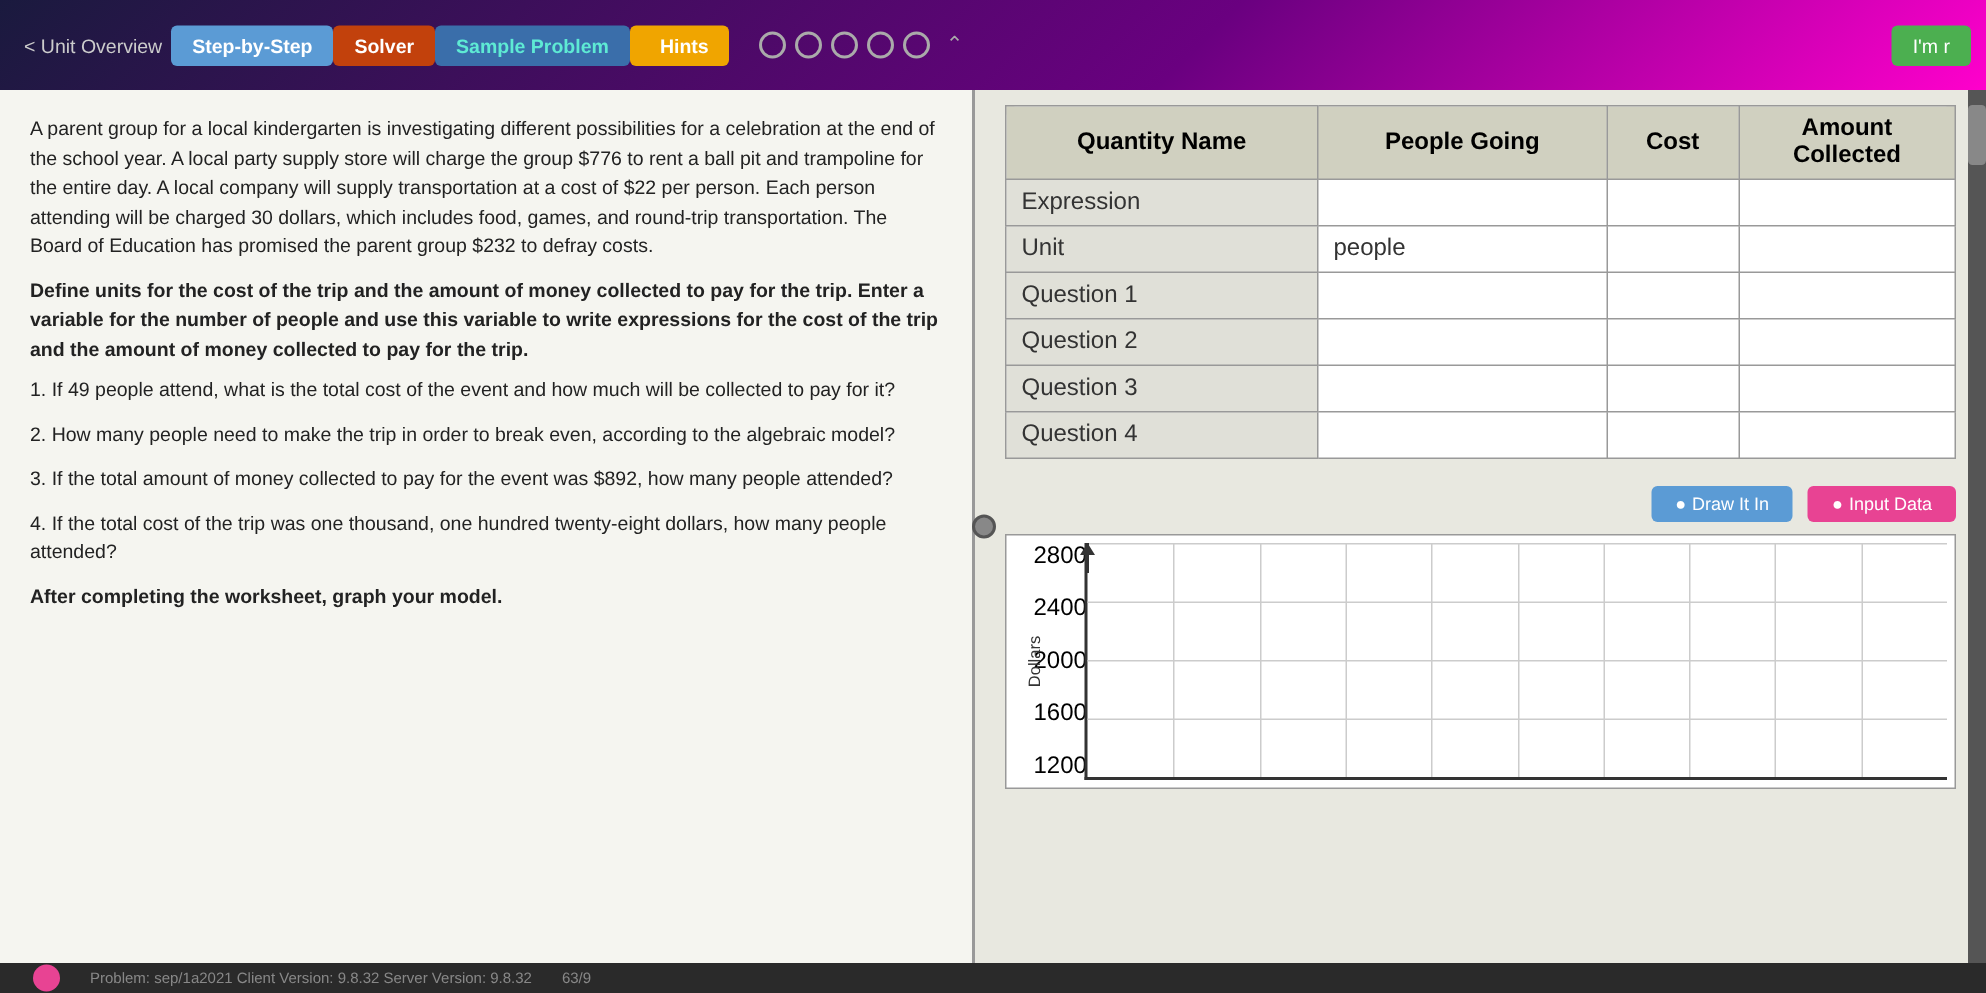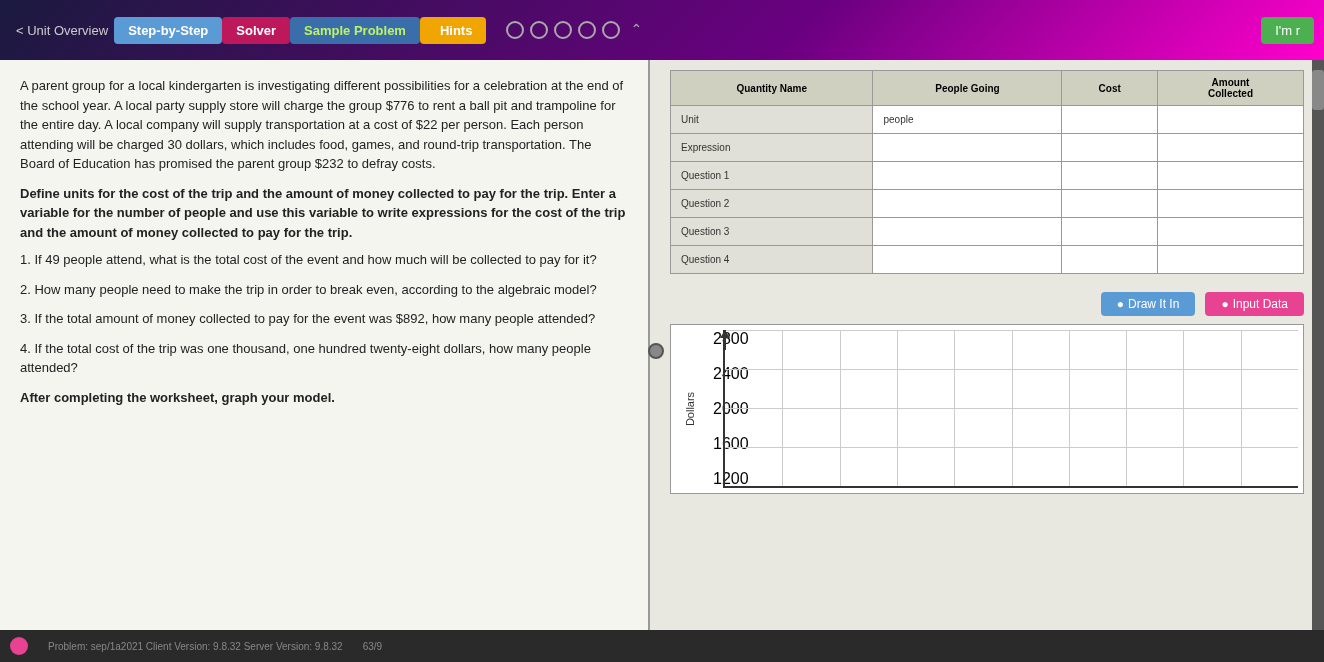--- a/index.html
+++ b/index.html
@@ -43,22 +43,22 @@
     .nav-btn {
       padding: 6px 14px;
       border-radius: 4px;
       border: none;
       font-size: 13px;
       cursor: pointer;
       font-weight: bold;
     }
 
     .btn-step { background: #5b9bd5; color: white; }
-    .btn-solver { background: #be185d; color: white; }
-    .btn-sample { background: #3a6eaa; color: #bef264; }
+    .btn-solver { background: #c2410c; color: white; }
+    .btn-sample { background: #3a6eaa; color: #5eead4; }
     .btn-hints { background: #f0a500; color: white; padding-left: 20px; }
     .btn-im {
       margin-left: auto;
       background: #4caf50;
       color: white;
       padding: 6px 14px;
       border-radius: 4px;
       border: none;
       font-size: 13px;
       cursor: pointer;
@@ -112,21 +112,21 @@
 
     
     .table-section {
       padding: 10px 20px;
     }
 
     .data-table {
       width: 100%;
       border-collapse: collapse;
       background: white;
-      font-size: 10px;
+      font-size: 16px;
       border-radius: 11px;
     }
 
     .data-table th {
       background: #d0d0c0;
       border: 1px solid #999;
       padding: 6px 10px;
       text-align: center;
       font-weight: bold;
     }
@@ -186,25 +186,25 @@
       width: 100%;
       height: 170px;
       position: relative;
       overflow: hidden;
     }
 
     
     .status-bar {
       position: absolute;
       bottom: 0; left: 0; right: 0;
-      height: 32px;
+      height: 20px;
       background: #2a2a2a;
       display: flex;
       align-items: center;
-      padding: 0 10px;
+      padding: 0 22px;
       gap: 20px;
     }
 
     .status-text {
       font-size: 10px;
       color: #888;
     }
 
     .status-indicator {
       width: 18px; height: 18px;
@@ -287,28 +287,28 @@
         <thead>
           <tr>
             <th>Quantity Name</th>
             <th>People Going</th>
             <th>Cost</th>
             <th>Amount<br>Collected</th>
           </tr>
         </thead>
         <tbody>
           <tr>
+            <td class="row-label">Expression</td>
+            <td></td>
+            <td></td>
+            <td></td>
+          </tr>
+          <tr>
             <td class="row-label">Unit</td>
             <td class="filled-cell">people</td>
-            <td></td>
-            <td></td>
-          </tr>
-          <tr>
-            <td class="row-label">Expression</td>
-            <td></td>
             <td></td>
             <td></td>
           </tr>
           <tr>
             <td class="row-label">Question 1</td>
             <td></td>
             <td></td>
             <td></td>
           </tr>
           <tr>
@@ -342,21 +342,21 @@
         <span>●</span>
         <span>Input Data</span>
       </button>
     </div>
 
     <div class="graph-section">
       <div class="graph-container">
 
         <div style="position:absolute;left:2px;top:50%;transform:translateY(-50%) rotate(-90deg);font-size:11px;color:#333;white-space:nowrap;z-index:5;">Dollars</div>
 
-        <div style="position:absolute;left:18px;top:5px;bottom:5px;display:flex;flex-direction:column;justify-content:space-between;margin-left:24px;">
+        <div style="position:absolute;left:18px;top:5px;bottom:5px;display:flex;flex-direction:column;justify-content:space-between;">
           <span>2800</span>
           <span>2400</span>
           <span>2000</span>
           <span>1600</span>
           <span>1200</span>
         </div>
 
         <div style="position:absolute;left:52px;top:5px;right:5px;bottom:5px;border-left:2px solid #333;border-bottom:2px solid #333;">
 
           <div style="position:absolute;left:0;right:0;top:0%;height:1px;background:#ccc;"></div>

